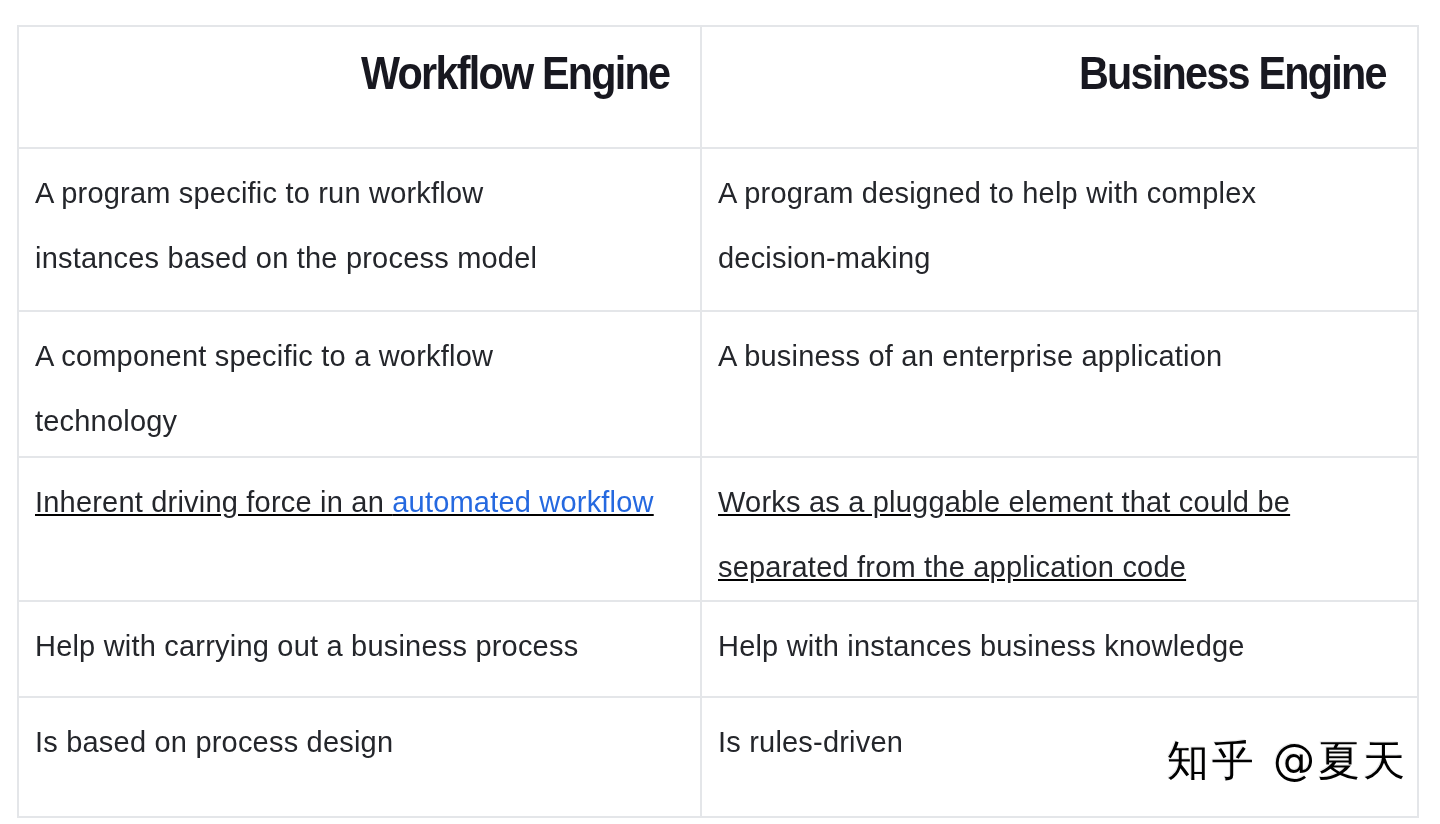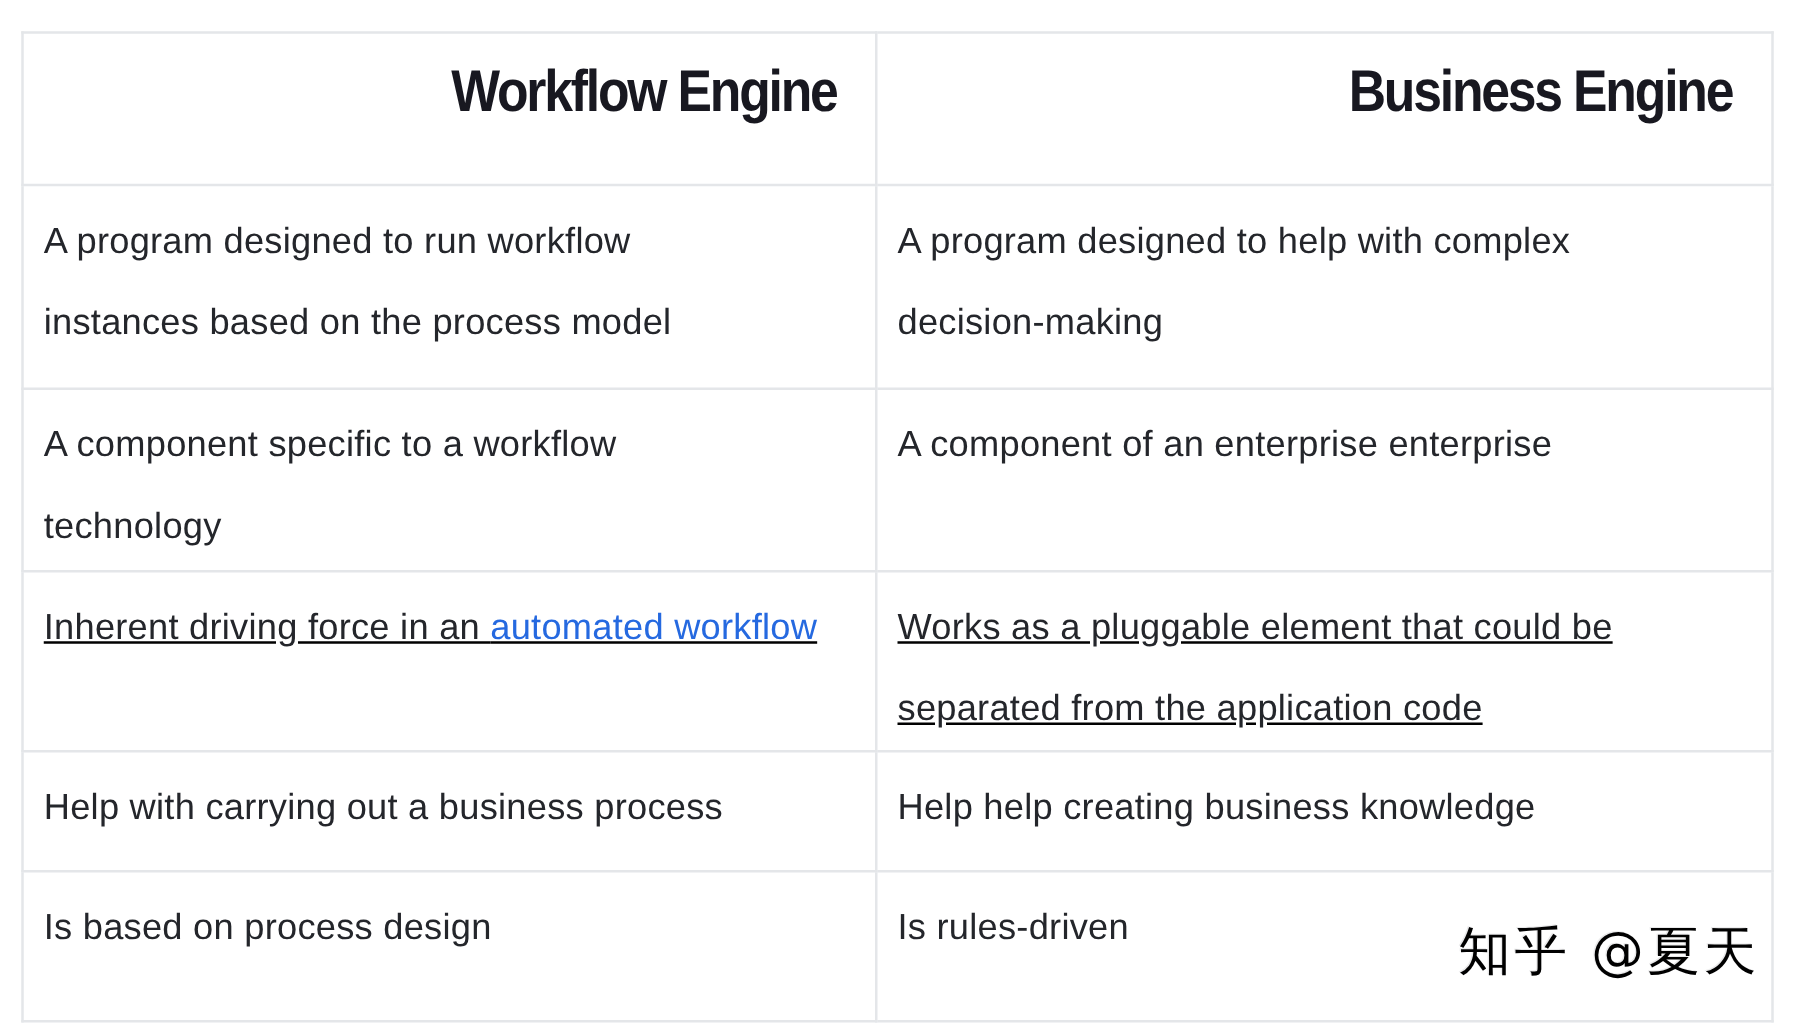--- a/index.html
+++ b/index.html
@@ -103,41 +103,41 @@
         <tr class="row-header">
       <th>
         <span class="header-text">Workflow Engine</span>
       </th>
       <th>
         <span class="header-text">Business Engine</span>
       </th>
     </tr>
 
     <tr class="row-1">
-      <td>A program designed to run workflow
+      <td>A program specific to run workflow
 instances based on the process model</td>
       <td>A program designed to help with complex
 decision-making</td>
     </tr>
 
     <tr class="row-2">
       <td>A component specific to a workflow
 technology</td>
-      <td>A component of an enterprise enterprise</td>
+      <td>A business of an enterprise application</td>
     </tr>
 
     <tr class="row-3">
       <td><span>Inherent driving force in an </span><a class="cell-link">automated workflow</a></td>
       <td>Works as a pluggable element that could be
 separated from the application code</td>
     </tr>
 
     <tr class="row-4">
       <td>Help with carrying out a business process</td>
-      <td>Help help creating business knowledge</td>
+      <td>Help with instances business knowledge</td>
     </tr>
 
     <tr class="row-5">
       <td>Is based on process design</td>
       <td>Is rules-driven</td>
     </tr>
   </tbody>
     </table>
 </div>
 

